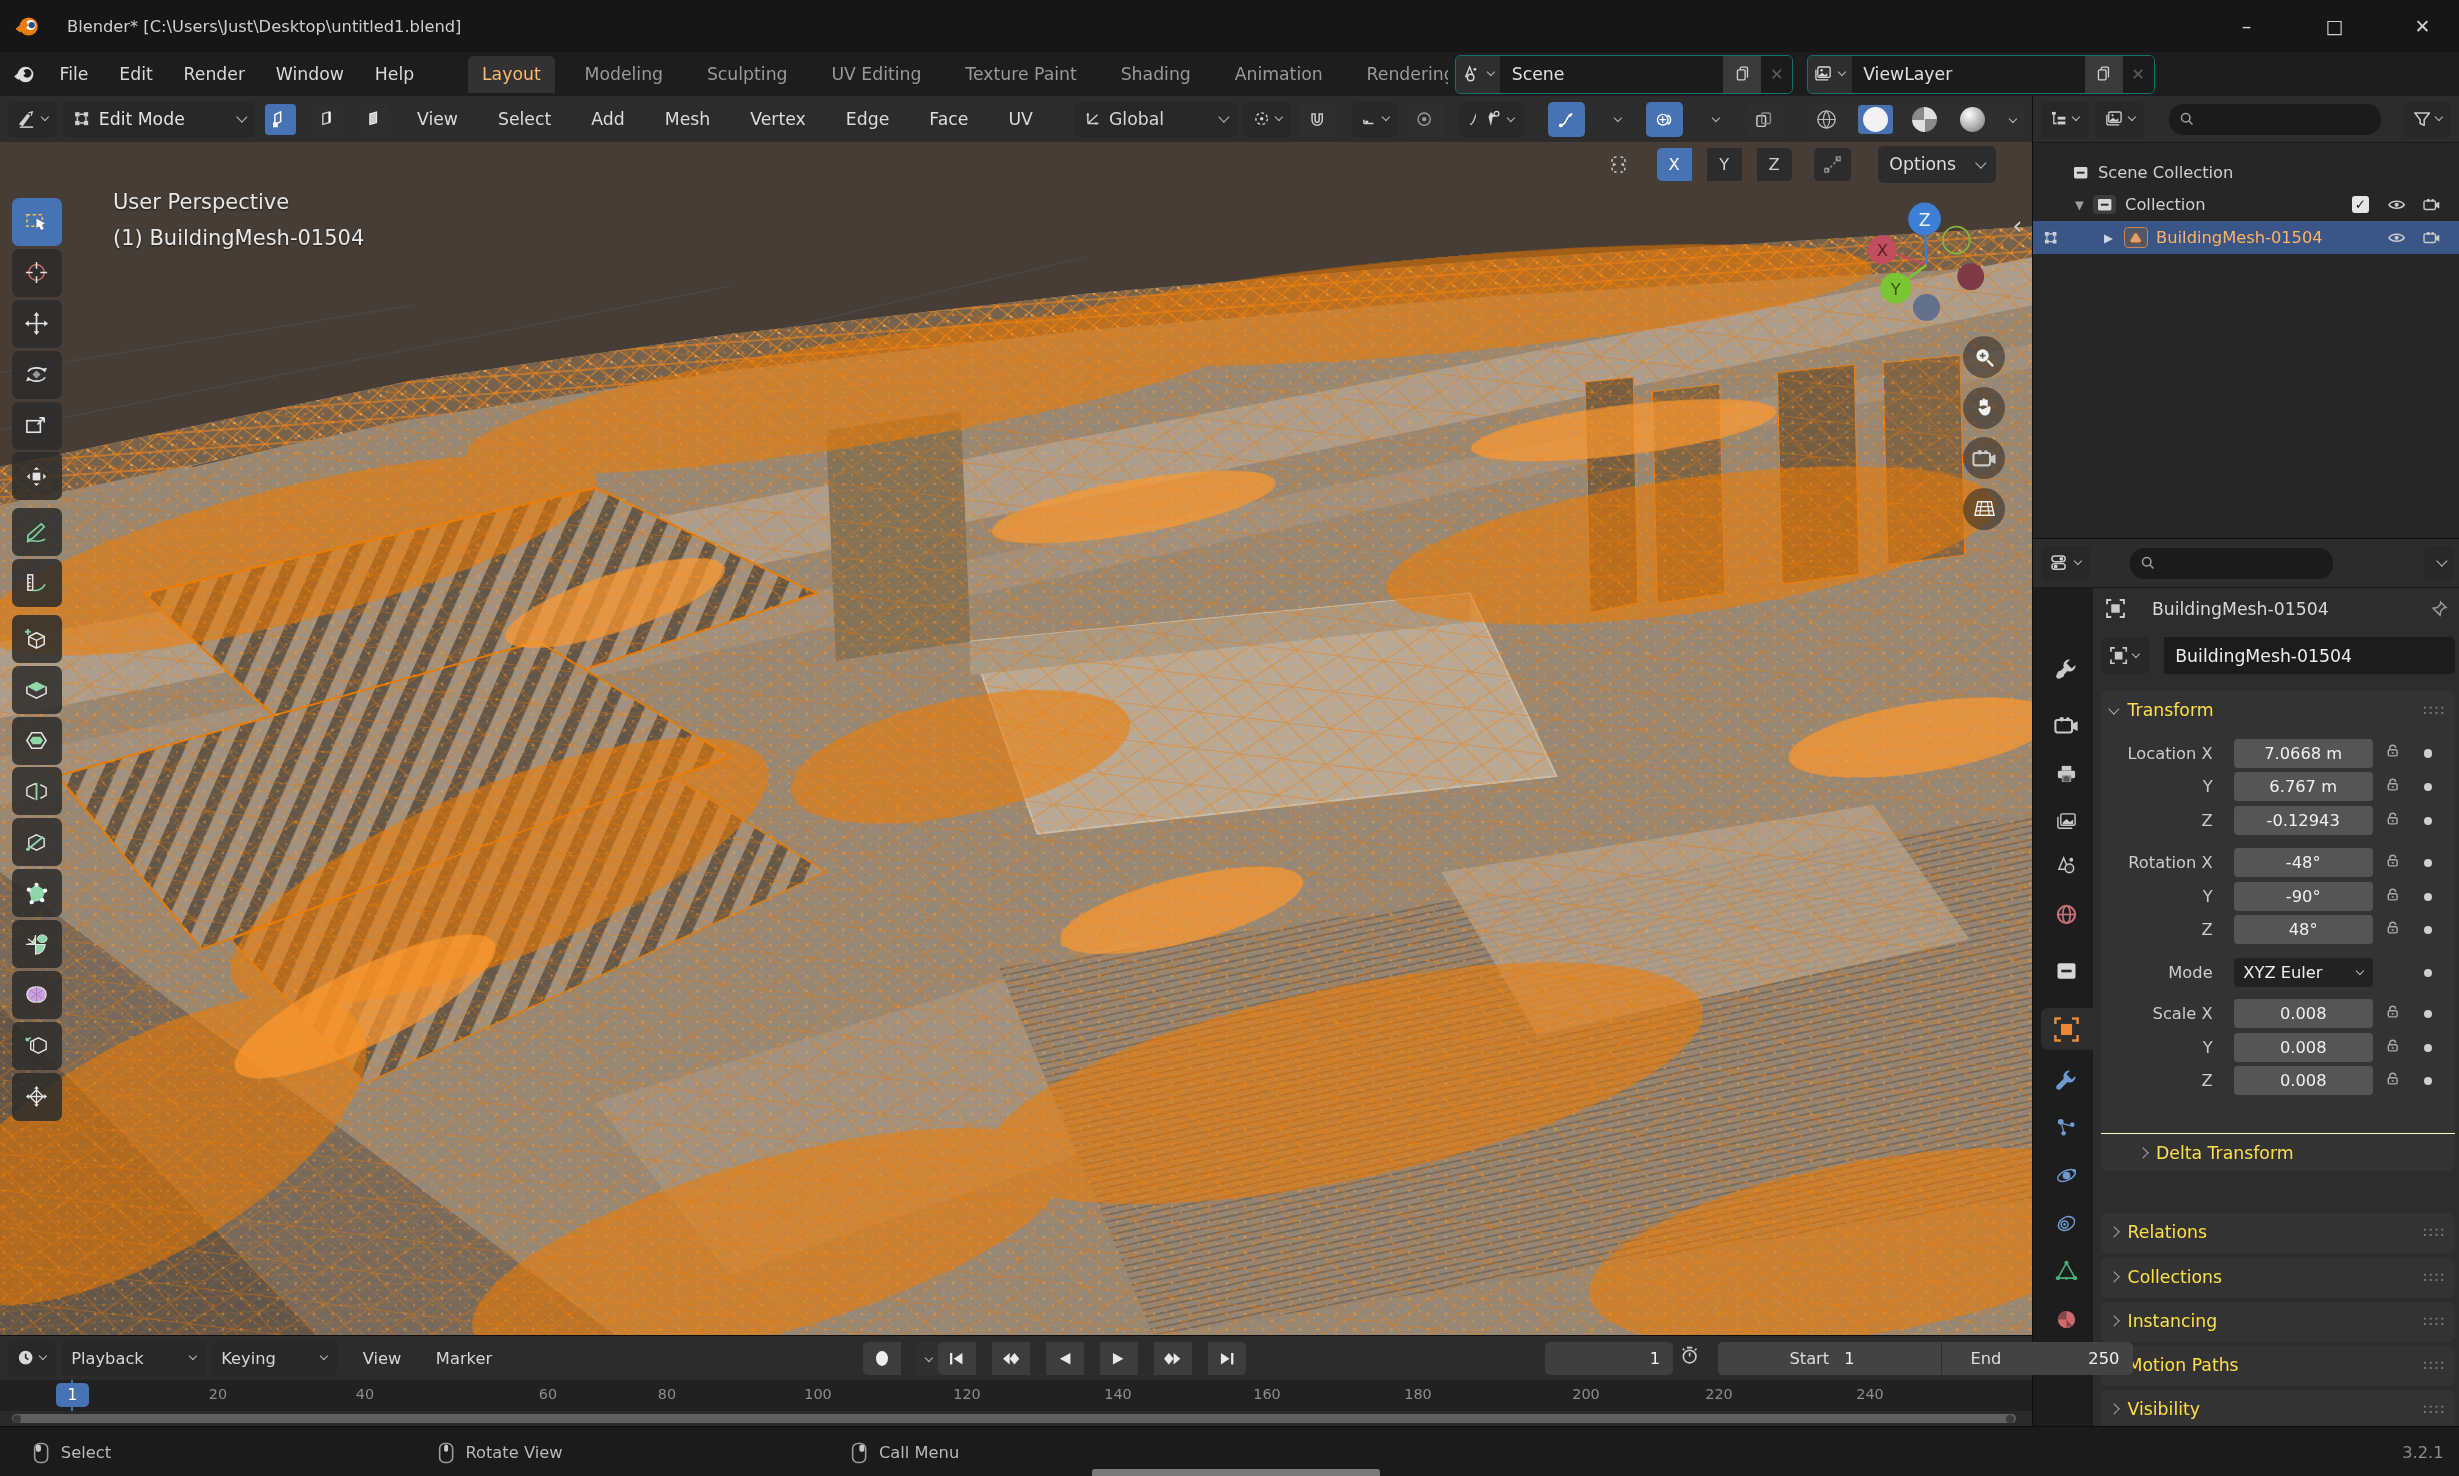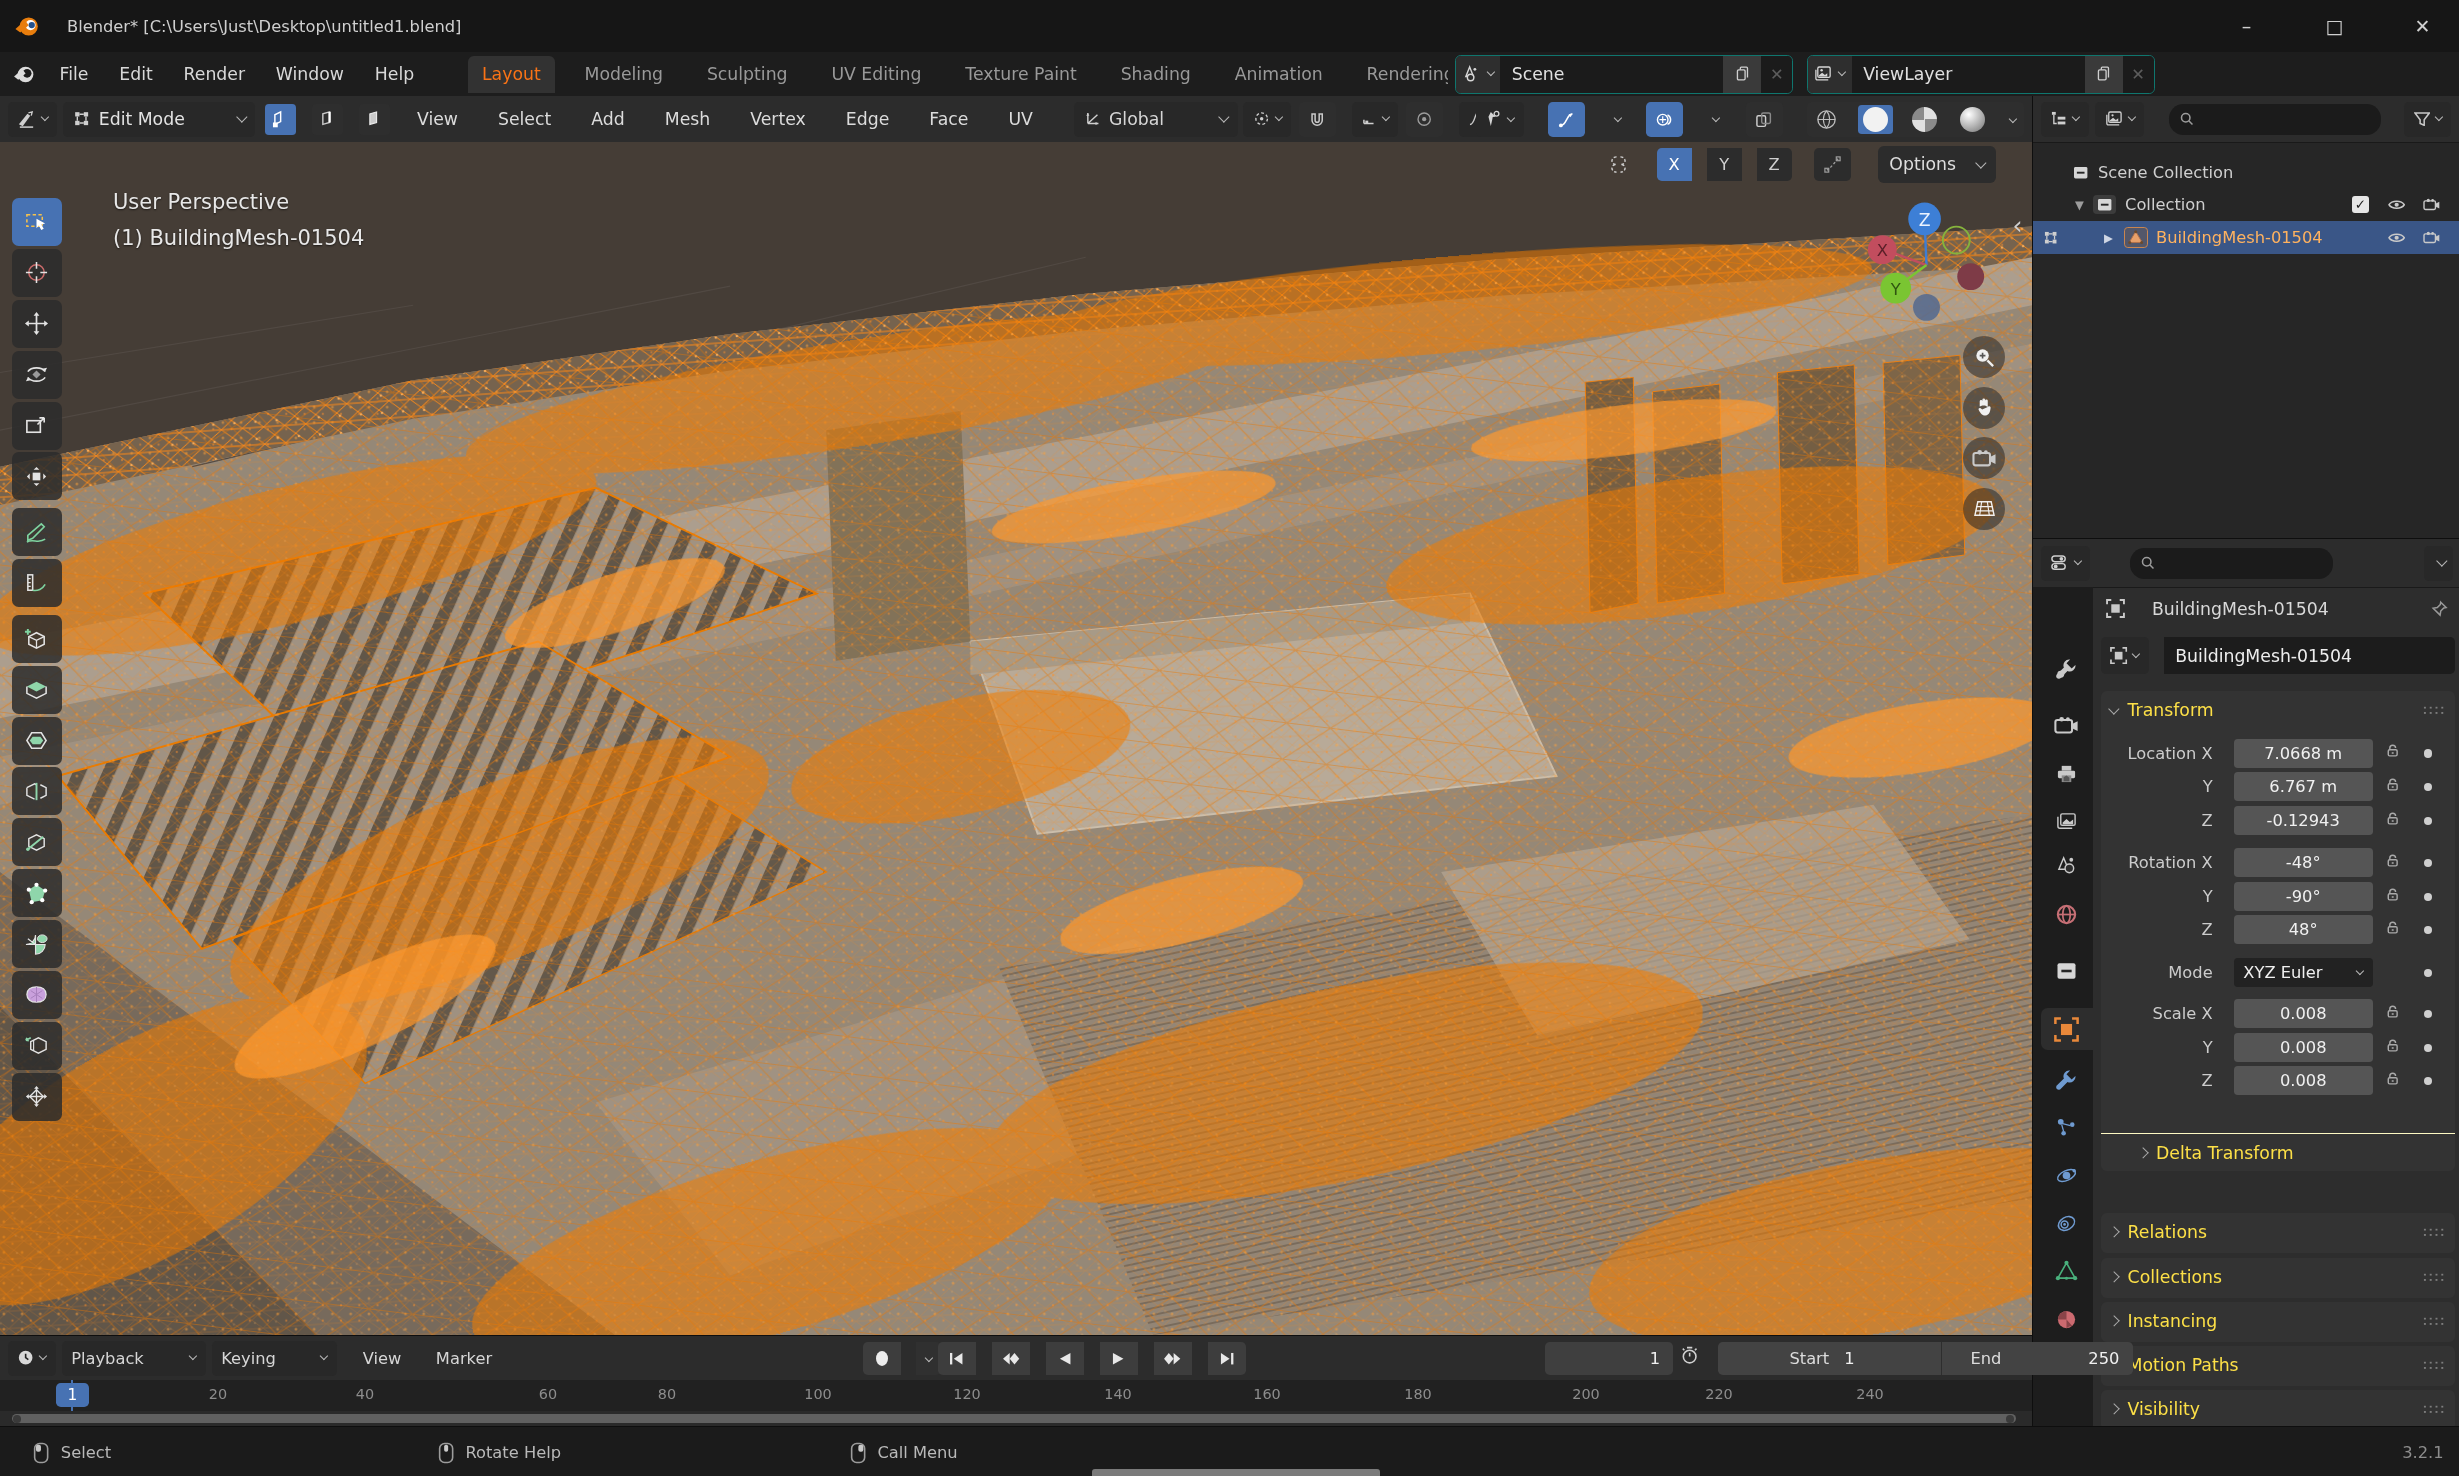--- a/index.html
+++ b/index.html
@@ -12,21 +12,21 @@
   .chev.sm{width:4.8px;height:4.8px;border-width:1.4px;}
   
   #titlebar{left:0;top:0;width:2459px;height:52px;background:#161616;}
   #titlebar .logo{width:29px;height:29px;margin:0 9.6px 0 13.4px;}
   #titlebar .ttl{font-size:16.3px;color:#cfcfcf;}
   .wctl{width:73px;height:52px;display:flex;align-items:center;justify-content:center;color:#cfcfcf;font-size:19px;}
   
   #topbar{left:0;top:52px;width:2459px;height:44px;background:#1d1d1d;border-bottom:1px solid #0e0e0e;display:flex;align-items:center;}
   .menu-item{padding:0 15.4px;font-size:17.3px;color:#d8d8d8;height:33px;display:flex;align-items:center;border-radius:3.8px;}
   .ws-tab{padding:0 14.4px;font-size:17.3px;color:#999;height:37px;display:flex;align-items:center;border-radius:5.8px 5.8px 0 0;white-space:nowrap;}
-  .ws-tab.active{background:#323232;color:#f97316;}
+  .ws-tab.active{background:#323232;color:#fdba74;}
   .idblock{display:flex;align-items:center;height:37px;background:#252525;border:1px solid #0f766e;border-radius:5.8px;overflow:hidden;}
   .idblock .icon-btn{width:44px;height:100%;display:flex;align-items:center;justify-content:center;background:#2e2e2e;}
   .idblock .name{flex:1;padding:0 11.5px;font-size:17.3px;color:#e0e0e0;background:#1b1b1b;height:100%;display:flex;align-items:center;}
   .idblock .mini{width:38px;height:100%;display:flex;align-items:center;justify-content:center;background:#3a3a3a;color:#cfcfcf;}
   .idblock .x{width:31px;height:100%;display:flex;align-items:center;justify-content:center;color:#5c5c5c;font-size:16.3px;background:#1b1b1b;}
   
   #vp{left:0;top:96px;width:2032px;height:1239px;background:#3a3a3c;}
   #vp-header{left:0;top:0;width:2032px;height:46px;background:#2c2c2c;border-bottom:1px solid #191919;display:flex;align-items:center;}
   .hbtn{height:35px;display:flex;align-items:center;padding:0 9.6px;border-radius:4.8px;background:#282828;margin-left:5.8px;}
   .hbtn.plain{background:transparent;}
@@ -1130,21 +1130,21 @@
           <rect x="1.5" y="1.5" width="13" height="19" rx="5" fill="none" stroke="#9c9c9c" stroke-width="1.6"></rect>
           <rect x="2.8" y="2.8" width="5" height="7" rx="2" fill="#c9c9c9"></rect>
         </svg>
       <span style="margin-left:11.5px">Select</span>
     </div>
     <div class="skey" style="margin-left:317px">
       <svg width="16.3" height="22" viewBox="0 0 16 22">
           <rect x="1.5" y="1.5" width="13" height="19" rx="5" fill="none" stroke="#9c9c9c" stroke-width="1.6"></rect>
           <rect x="6" y="2.8" width="4" height="7" rx="1.8" fill="#c9c9c9"></rect>
         </svg>
-      <span style="margin-left:11.5px">Rotate Help</span>
+      <span style="margin-left:11.5px">Rotate View</span>
     </div>
     <div class="skey" style="margin-left:279px">
       <svg width="16.3" height="22" viewBox="0 0 16 22">
           <rect x="1.5" y="1.5" width="13" height="19" rx="5" fill="none" stroke="#9c9c9c" stroke-width="1.6"></rect>
           <rect x="8.2" y="2.8" width="5" height="7" rx="2" fill="#c9c9c9"></rect>
         </svg>
       <span style="margin-left:11.5px">Call Menu</span>
     </div>
     <div style="position:absolute;left:1092px;bottom:0;width:288px;height:8.6px;background:#7a7a7a;border-radius:2.9px 2.9px 0 0"></div>
     <span style="margin-left:auto;margin-right:15.4px;color:#8d8d8d">3.2.1</span>

